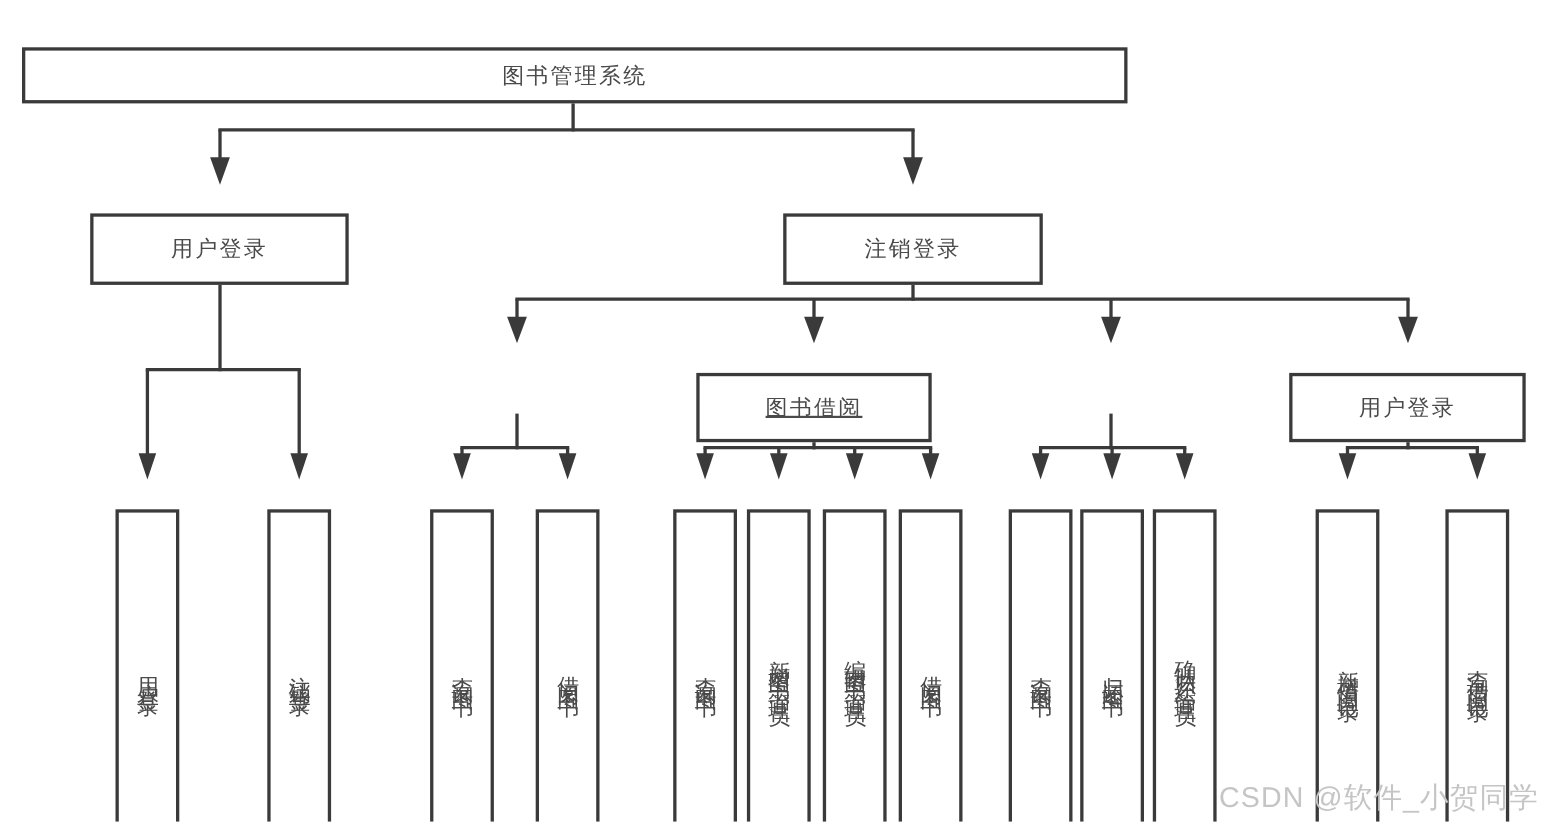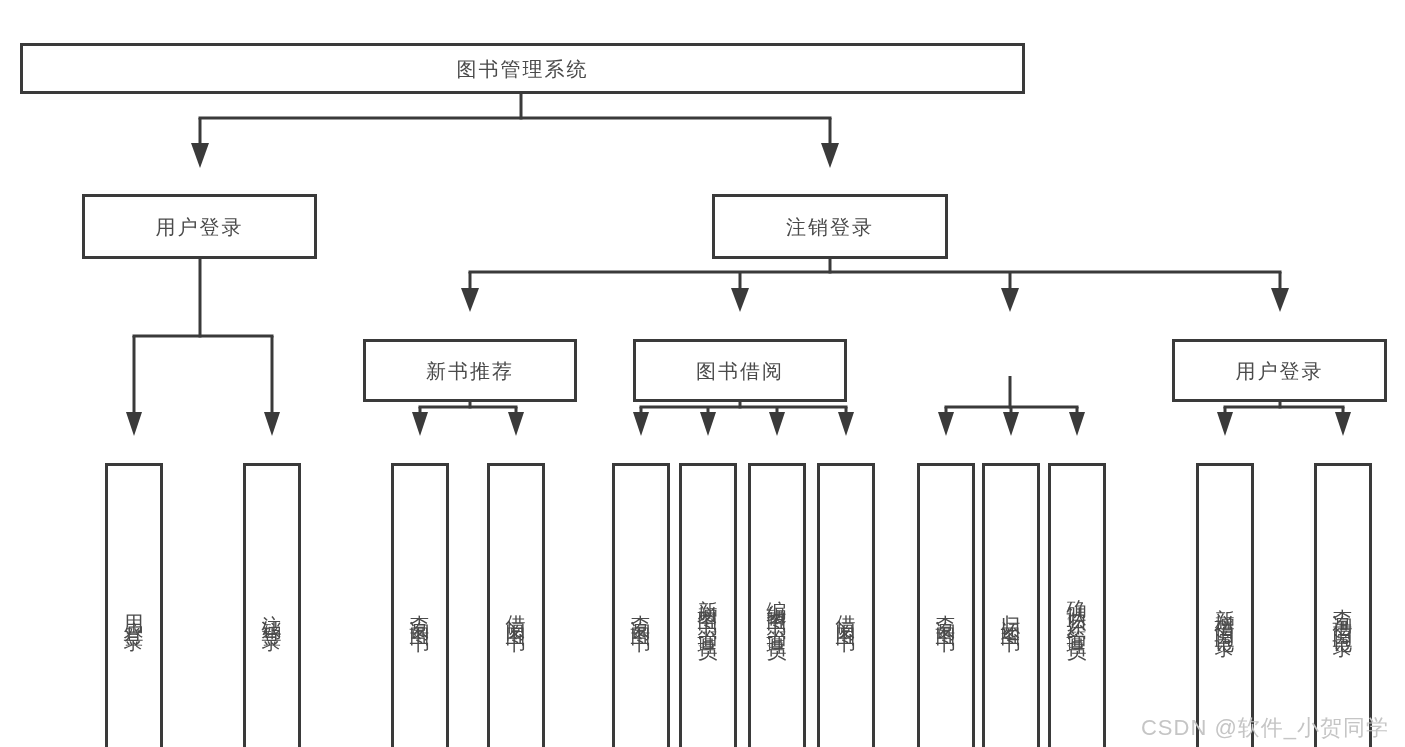--- a/index.html
+++ b/index.html
@@ -40,23 +40,23 @@
     margin-top: 26px;
   }
   .box.h { letter-spacing: 2px; }
   .box.v {
     writing-mode: vertical-rl;
     text-orientation: mixed;
     letter-spacing: 6px;
   }
   #watermark {
     position: absolute;
-    right: 16px;
+    right: 6px;
     bottom: 4px;
-    font-size: 22px;
+    font-size: 26px;
     letter-spacing: 1px;
     color: var(--watermark, #c5c5c5);
     z-index: 10;
     white-space: nowrap;
   }
 </style>
 </head>
 <body>
 
 <div id="canvas">
@@ -135,22 +135,21 @@
       <line x1="1343" y1="407" x2="1343" y2="420"></line>
       <polygon points="1335,412 1351,412 1343,436"></polygon>
     </g>
   </svg>
 
   <div class="box h" style="left:20px; top:17px; width:1005px; height:51px;">图书管理系统</div>
 
   <div class="box h" style="left:82px; top:168px; width:235px; height:65px;">用户登录</div>
   <div class="box h" style="left:712px; top:168px; width:236px; height:65px;">注销登录</div>
 
-  <div class="box h" style="left:363px; top:313px; width:214px; height:63px;">新书推荐</div>
-  <div class="box h" style="left:633px; top:313px; width:214px; height:63px;">图书借阅</div>
+  <div class="box h" style="left:633px; top:313px; width:214px; height:63px;text-decoration:underline;">图书借阅</div>
   <div class="box h" style="left:1172px; top:313px; width:215px; height:63px;">用户登录</div>
 
   <div class="box v" style="left:105px; top:437px; width:58px; height:296px;">用户登录</div>
   <div class="box v" style="left:243px; top:437px; width:58px; height:296px;">注销登录</div>
 
   <div class="box v" style="left:391px; top:437px; width:58px; height:296px;">查询图书</div>
   <div class="box v" style="left:487px; top:437px; width:58px; height:296px;">借阅图书</div>
 
   <div class="box v" style="left:612px; top:437px; width:58px; height:296px;">查询图书</div>
   <div class="box v" style="left:679px; top:437px; width:58px; height:296px;">新增图书（管理员）</div>

